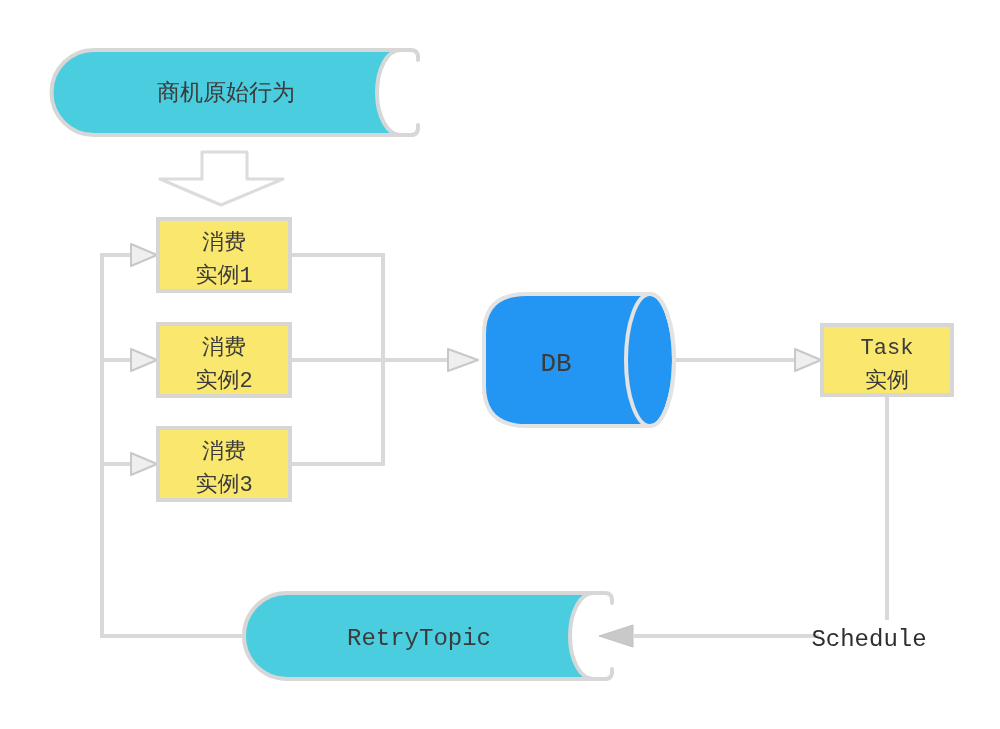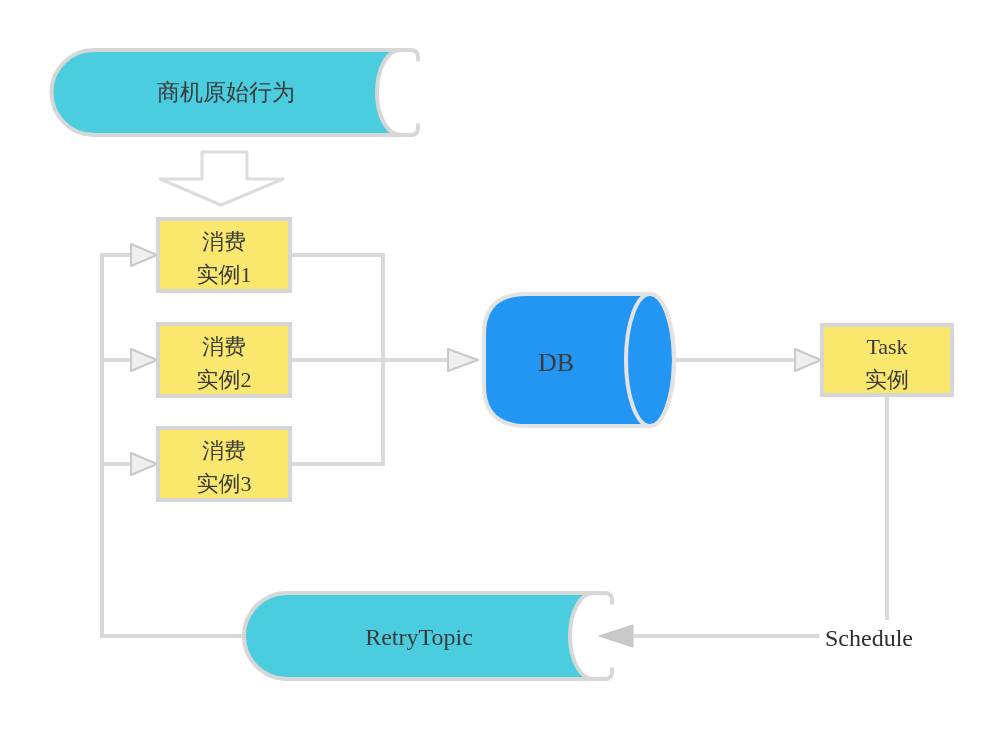--- a/index.html
+++ b/index.html
@@ -5,21 +5,21 @@
   html, body {
     margin: 0;
     padding: 0;
     background: #ffffff;
   }
   .stage {
     position: relative;
     width: 1000px;
     height: 729px;
     background: #ffffff;
-    font-family: Liberation Serif, serif;
+    font-family: Liberation Mono, monospace;
   }
   svg { display: block; }
 
   
   .line {
     fill: none;
     stroke: #d9d9d9;
     stroke-width: 4;
   }
   

